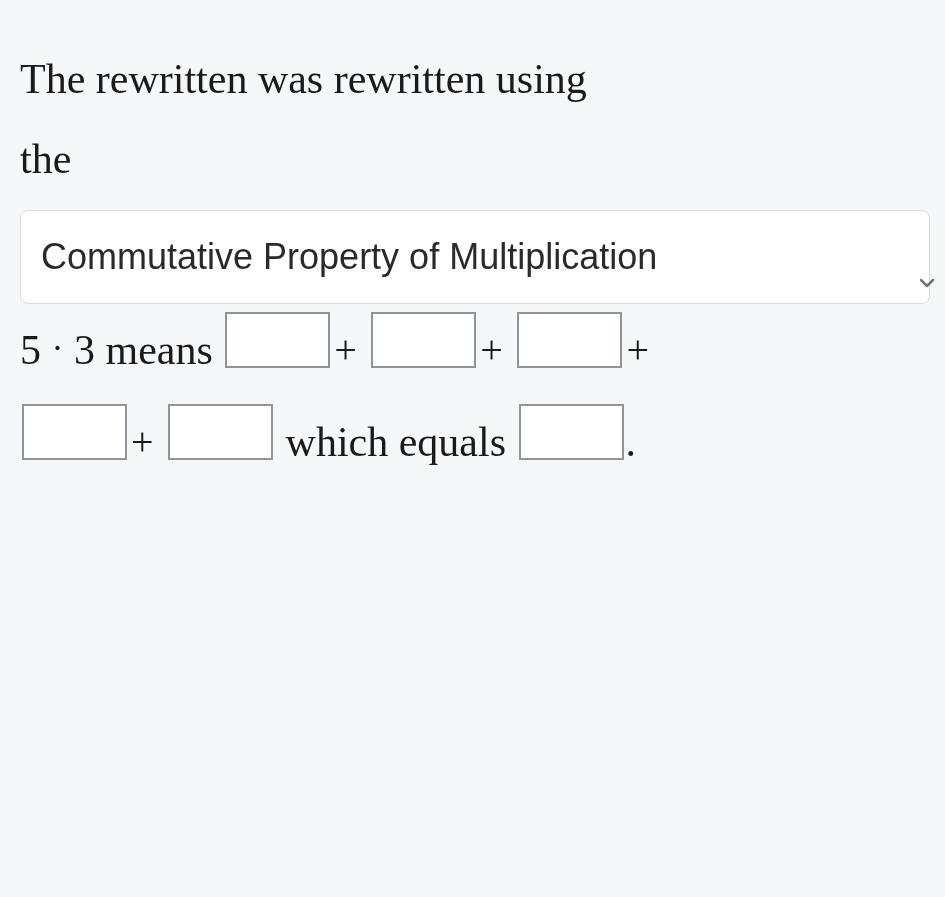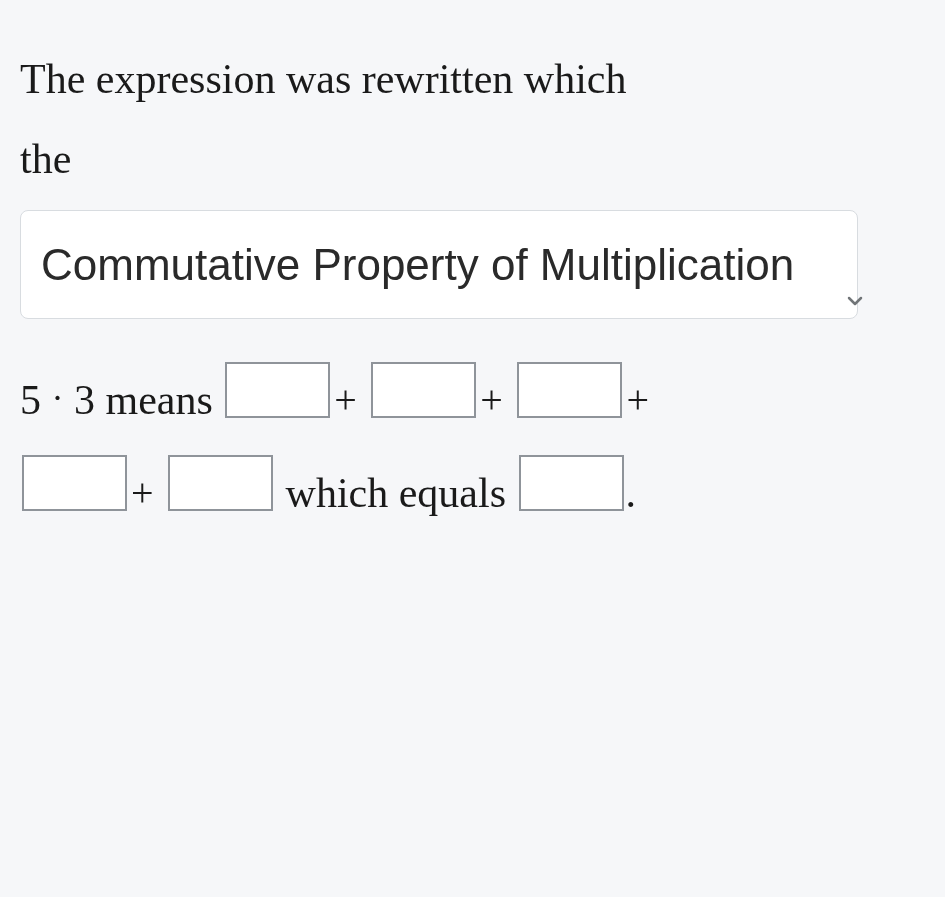--- a/index.html
+++ b/index.html
@@ -23,26 +23,25 @@
     .intro-text {
       margin-bottom: 10px;
     }
     .select-wrapper {
       display: inline-block;
       background: #ffffff;
       border: 1px solid #d8dce0;
       border-radius: 8px;
       padding: 12px 20px;
       font-family: -apple-system, BlinkMacSystemFont, 'Segoe UI', Arial, sans-serif;
-      font-size: 44px;
+      font-size: 36px;
       color: #2a2a2a;
-      width: 838px;
+      width: 910px;
       cursor: pointer;
       position: relative;
-      margin-bottom: 35px;
       white-space: nowrap;
     }
     .chevron {
       position: absolute;
       right: -8px;
       top: 50%;
       transform: translateY(-50%);
       width: 20px;
       height: 20px;
     }
@@ -81,21 +80,21 @@
       font-size: 36px;
       vertical-align: 4px;
     }
   </style>
 </head>
 <body>
 
 <div class="content">
 
   <div class="intro-text">
-    <span>The expression was rewritten which</span><br>
+    <span>The rewritten was rewritten using</span><br>
     <span>the</span>
   </div>
 
   <div class="select-wrapper">
     <span>Commutative Property of Multiplication</span>
     <span class="chevron">
       <svg viewBox="0 0 20 20" width="20" height="20">
         <path d="M4 7 L10 13 L16 7" stroke="#717578" stroke-width="2.5" fill="none" stroke-linecap="round" stroke-linejoin="round"></path>
       </svg>
     </span>

